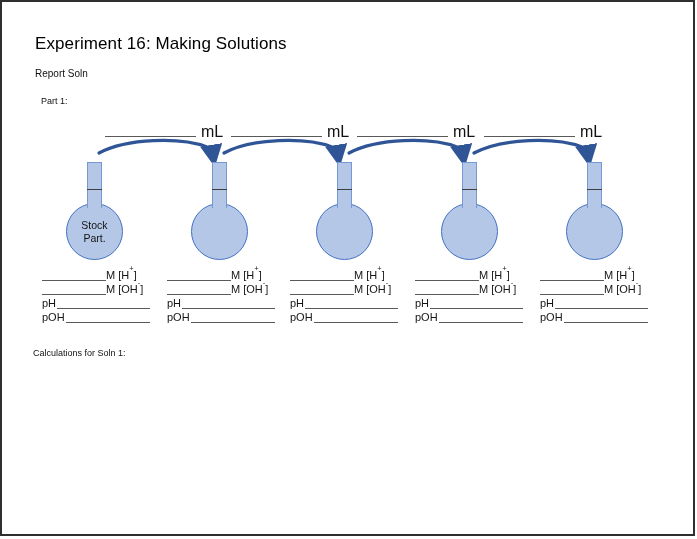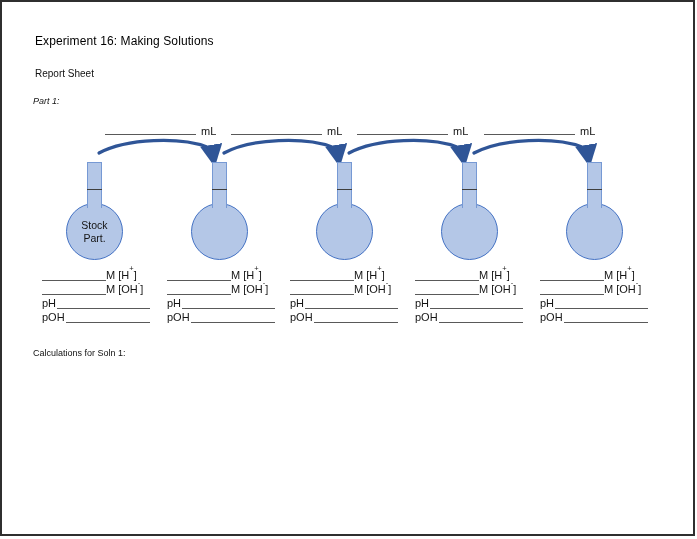--- a/index.html
+++ b/index.html
@@ -4,30 +4,30 @@
 <style>
   * { margin:0; padding:0; box-sizing:border-box; }
   html,body { width:697px; height:539px; background:#ffffff; overflow:hidden; }
   body { font-family:"Liberation Sans","DejaVu Sans",sans-serif; color:#1a1a1a; position:relative; }
 
   .page-frame {
     position:absolute; left:0; top:0; width:695px; height:536px;
     border:2.5px solid #2f2f2f; background:#ffffff;
   }
 
-  .doc-title   { position:absolute; left:33px; top:32px;  font-size:12px; color:#000; letter-spacing:.1px; }
+  .doc-title   { position:absolute; left:33px; top:32px;  font-size:17px; color:#000; letter-spacing:.1px; }
   .doc-sub     { position:absolute; left:33px; top:66px;  font-size:10px; color:#111; }
-  .sec-label   { position:absolute; left:31px; top:94px;  font-size:9px;  color:#111;font-style:italic; }
+  .sec-label   { position:absolute; left:39px; top:94px;  font-size:9px;  color:#111; }
   .calc-label  { position:absolute; left:31px; top:346px; font-size:9px;  color:#111; }
 
   
   .vol-group { position:absolute; top:121px; height:14px; display:flex; align-items:baseline; }
   .blank { display:inline-block; height:12px; border-bottom:1px solid #595959; }
   .vol-blank { width:91px; }
-  .vol-unit { font-size:11px; margin-left:5px; color:#111; }
+  .vol-unit { font-size:16px; margin-left:5px; color:#111; }
 
   
   .arrow-svg { position:absolute; top:133px; width:126px; height:28px; overflow:visible; }
 
   
   .flask { position:absolute; top:158px; width:62px; height:104px; }
   .flask-bulb {
     position:absolute; left:2px; top:43px; width:57px; height:57px;
     border-radius:50%;
     background:var(--flask-fill,#b4c7e7);
@@ -52,21 +52,21 @@
   .mrow .mlabel { white-space:nowrap; color:#141414; }
   .mrow.prow .grow { flex:1 1 auto; margin-left:1px; }
   sup.sup { font-size:7.5px; position:relative; top:-3.5px; line-height:0; }
 </style>
 </head>
 <body>
 
 <div class="page-frame">
 
   <div class="doc-title">Experiment 16: Making Solutions</div>
-  <div class="doc-sub">Report Sheet</div>
+  <div class="doc-sub">Report Soln</div>
   <div class="sec-label">Part 1:</div>
 
   <div class="vol-group" style="left:103px">
     <span class="blank vol-blank"></span>
     <span class="vol-unit">mL</span>
   </div>
   <div class="vol-group" style="left:229px">
     <span class="blank vol-blank"></span>
     <span class="vol-unit">mL</span>
   </div>

